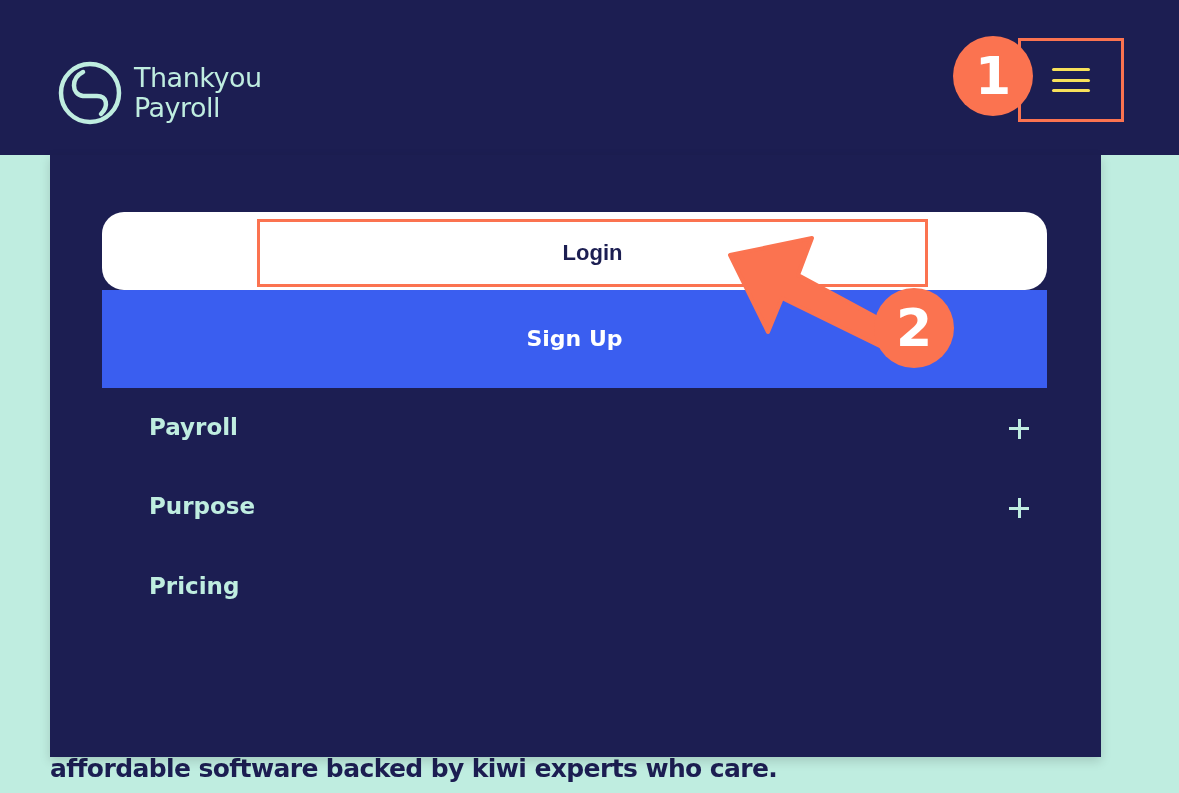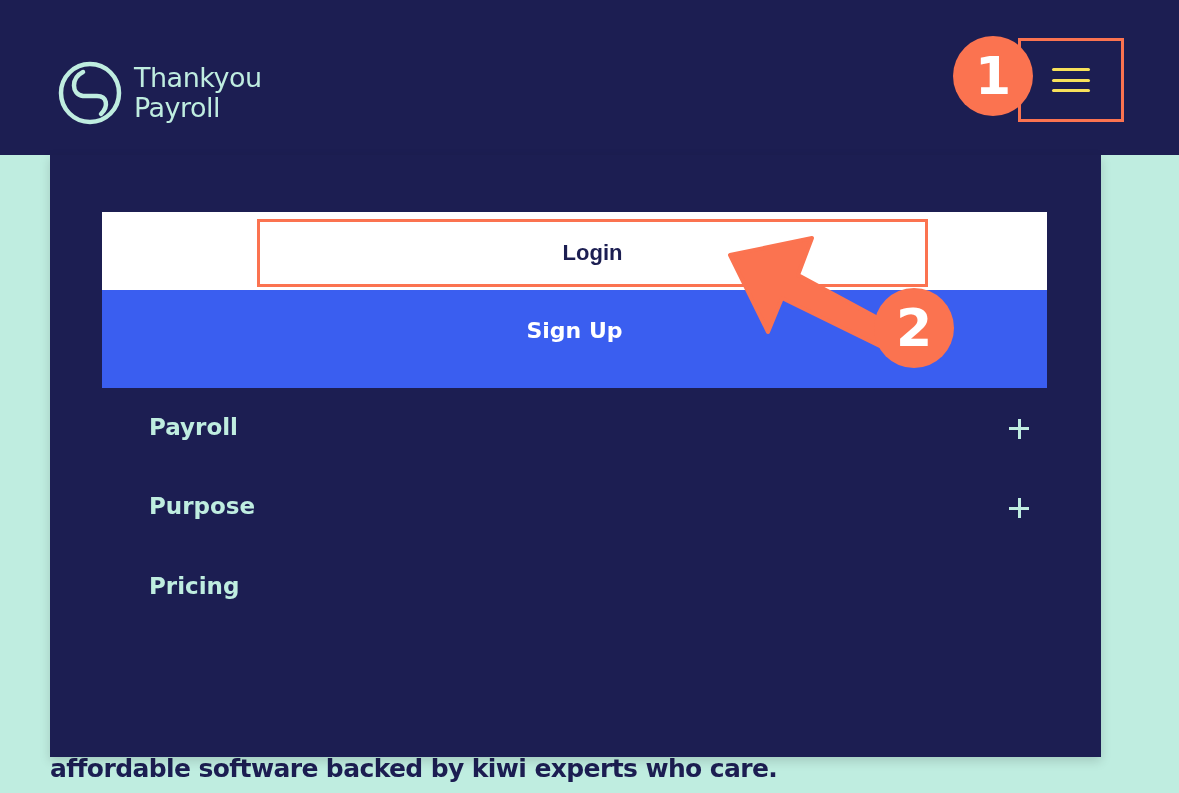--- a/index.html
+++ b/index.html
@@ -40,33 +40,33 @@
   .dropdown {
     position: absolute; left: 50px; top: 155px; width: 1051px; height: 602px;
     background: #1c1e52;
     box-shadow: 0 4px 10px rgba(0,0,0,0.15);
   }
   .auth {
     position: absolute; left: 52px; top: 57px; width: 945px;
   }
   .login-row {
     height: 78px; background: #ffffff; position: relative;
-    display: flex; align-items: center; justify-content: center;
+    display: flex; align-items: center; justify-content: center; border-radius: 22px;
   }
   .login-btn {
     position: absolute; left: 155px; top: 7px; width: 671px; height: 68px;
     border: 3px solid #fb7350;
     display: flex; align-items: center; justify-content: center;
     color: #1c1e52; font-weight: bold; font-size: 22px; cursor: pointer;
     background: transparent;
   }
   .signup-row {
     height: 98px; background: #3a5ef0;
     display: flex; align-items: flex-start; justify-content: center;
-    padding-top: 28px;
+    padding-top: 36px;
     color: #ffffff; font-weight: bold; font-size: 22px; cursor: pointer;
   }
   .nav {
     position: absolute; left: 99px; top: 232px; width: 880px;
   }
   .nav-item {
     position: relative; height: 79.5px; display: flex; align-items: center;
     color: #bfede0; font-weight: bold; font-size: 23px; cursor: pointer;
   }
   .nav-item .plus {

